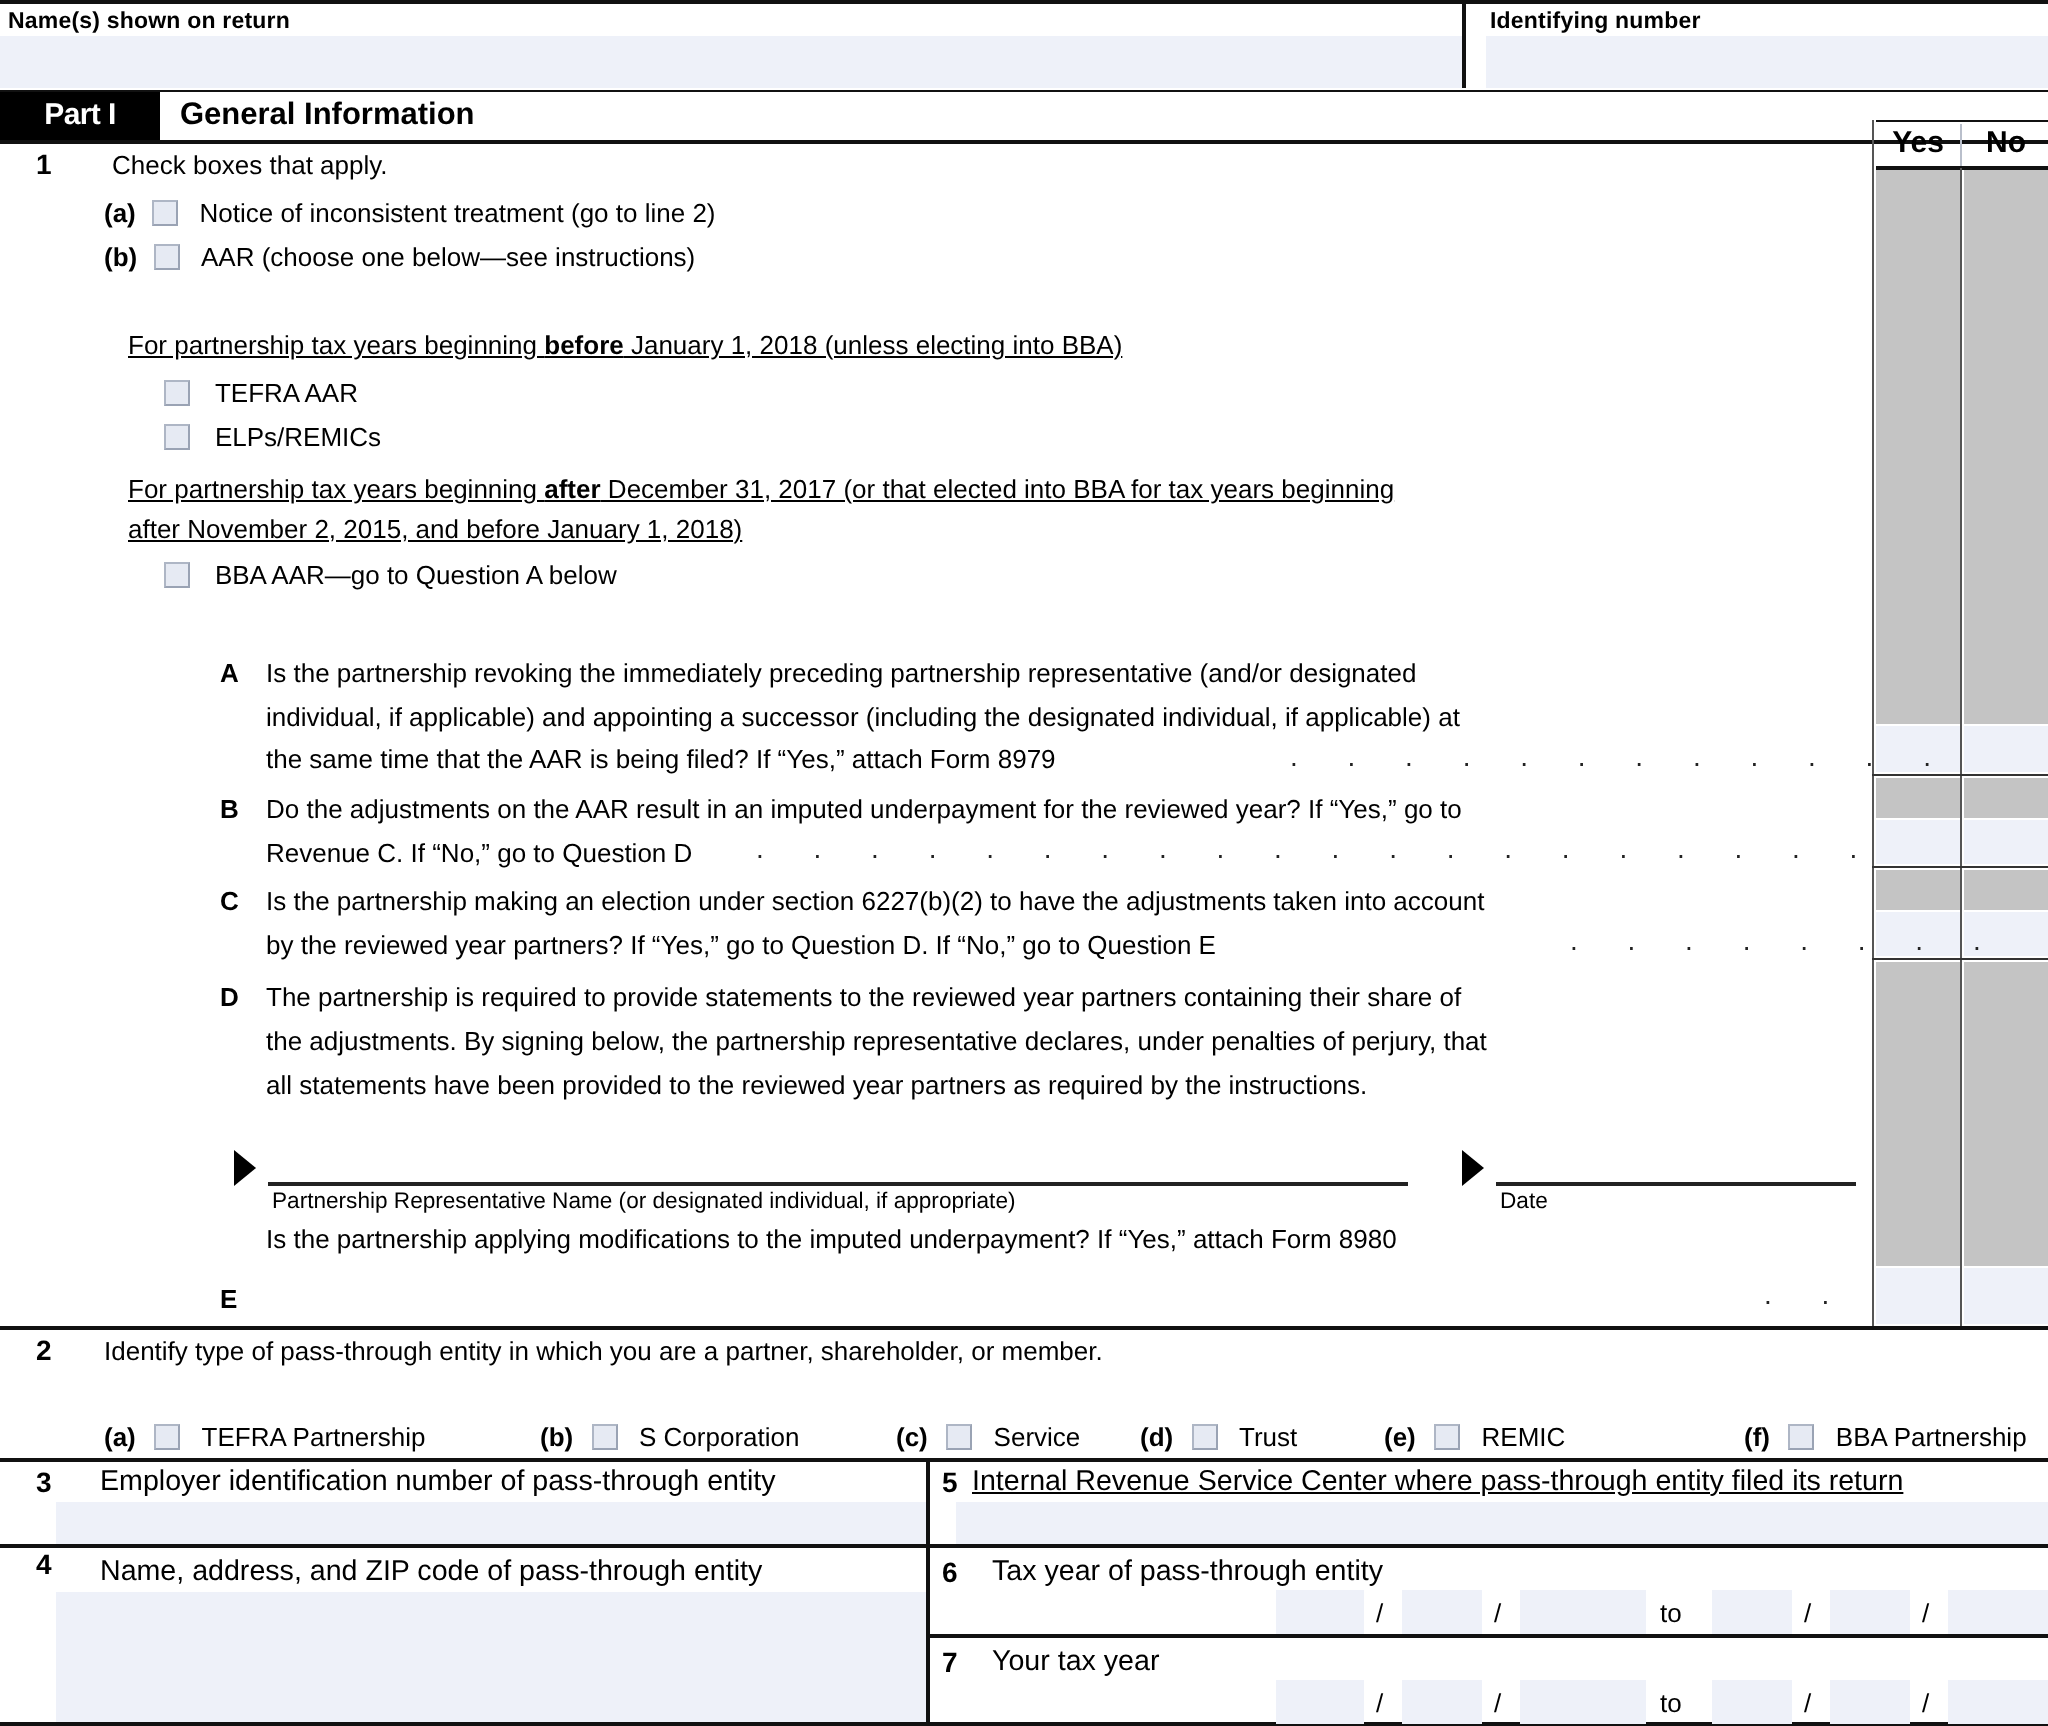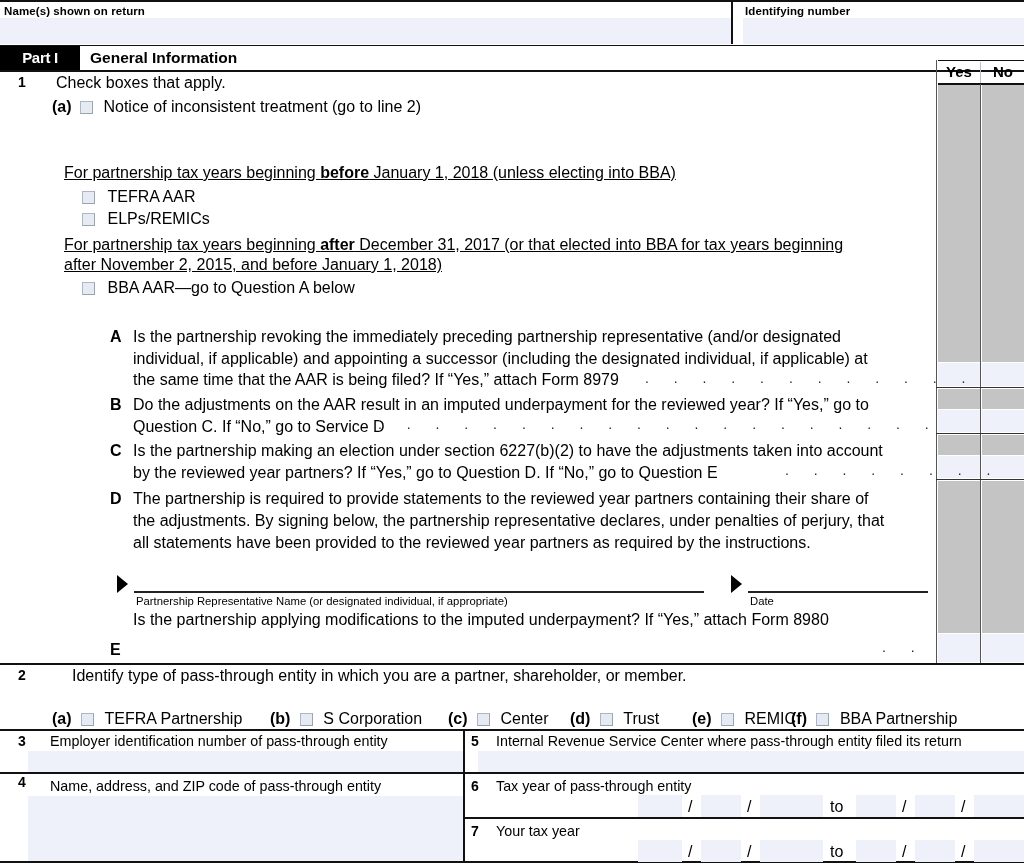--- a/index.html
+++ b/index.html
@@ -56,21 +56,21 @@
   }
   #part-band-rule-top { left: 0; top: 45px; width: 1024px; height: 1.4px; background: #111; }
   #part-band-rule-bot { left: 0; top: 70px; width: 1024px; height: 1.8px; background: #111; }
 
   
   .linenum {
     font-weight: bold;
     font-size: 14px;
   }
   .bodytext {
-    font-size: 16px;
+    font-size: 13px;
     line-height: 22.5px;
   }
 
   
   .cbox {
     display: inline-block;
     width: 13px; height: 13px;
     background: #e6eaf3;
     border: 1px solid #9aa3b4;
     border-top-color: #aeb6c5;
@@ -178,20 +178,25 @@
 
   <div class="abs linenum" style="left:18px; top:74px;">1</div>
   <div class="abs bodytext" style="left:56px; top:72px;">Check boxes that apply.</div>
 
   <div class="abs" style="left:52px; top:96px;">
     <span class="bold bodytext">(a)</span>
     <span class="cbox" style="margin:0 6px 0 4px;"></span>
     <span class="bodytext">Notice of inconsistent treatment (go to line 2)</span>
   </div>
 
+  <div class="abs" style="left:52px; top:118px;">
+    <span class="bold bodytext">(b)</span>
+    <span class="cbox" style="margin:0 6px 0 4px;"></span>
+    <span class="bodytext">AAR (choose one below—see instructions)</span>
+  </div>
 
   <div class="abs bodytext u" style="left:64px; top:162px;"><span>For partnership tax years beginning </span><span class="bold">before</span><span> January 1, 2018 (unless electing into BBA)</span></div>
 
   <div class="abs" style="left:82px; top:186px;">
     <span class="cbox" style="margin-right:8px;"></span>
     <span class="bodytext">TEFRA AAR</span>
   </div>
   <div class="abs" style="left:82px; top:208px;">
     <span class="cbox" style="margin-right:8px;"></span>
     <span class="bodytext">ELPs/REMICs</span>
@@ -206,21 +211,21 @@
   </div>
 
   <div class="abs bold bodytext" style="left:110px; top:326px;">A</div>
   <div class="abs bodytext" style="left:133px; top:326px; width:795px; text-align:justify;">Is the partnership revoking the immediately preceding partnership representative (and/or designated</div>
   <div class="abs bodytext" style="left:133px; top:348px; width:795px; text-align:justify;">individual, if applicable) and appointing a successor (including the designated individual, if applicable) at</div>
   <div class="abs bodytext" style="left:133px; top:369px;">the same time that the AAR is being filed? If “Yes,” attach Form 8979</div>
   <div class="abs leader" style="left:645px; top:370px;">. . . . . . . . . . . .</div>
 
   <div class="abs bold bodytext" style="left:110px; top:394px;">B</div>
   <div class="abs bodytext" style="left:133px; top:394px; width:795px;">Do the adjustments on the AAR result in an imputed underpayment for the reviewed year? If “Yes,” go to</div>
-  <div class="abs bodytext" style="left:133px; top:416px;">Question C. If “No,” go to Service D</div>
+  <div class="abs bodytext" style="left:133px; top:416px;">Revenue C. If “No,” go to Question D</div>
   <div class="abs leader" style="left:378px; top:416px;">. . . . . . . . . . . . . . . . . . . .</div>
 
   <div class="abs bold bodytext" style="left:110px; top:440px;">C</div>
   <div class="abs bodytext" style="left:133px; top:440px; width:795px;">Is the partnership making an election under section 6227(b)(2) to have the adjustments taken into account</div>
   <div class="abs bodytext" style="left:133px; top:462px;">by the reviewed year partners? If “Yes,” go to Question D. If “No,” go to Question E</div>
   <div class="abs leader" style="left:785px; top:462px;">. . . . . . . .</div>
 
   <div class="abs bold bodytext" style="left:110px; top:488px;">D</div>
   <div class="abs bodytext" style="left:133px; top:510px; width:795px; text-align:justify;">the adjustments. By signing below, the partnership representative declares, under penalties of perjury, that</div>
   <div class="abs bodytext" style="left:133px; top:488px; width:795px; text-align:justify;">The partnership is required to provide statements to the reviewed year partners containing their share of</div>
@@ -234,66 +239,66 @@
   <div class="abs sig-line" style="left:748px; top:591px; width:180px;"></div>
   <div class="abs sig-cap" style="left:750px; top:595px;">Date</div>
 
   <div class="abs bold bodytext" style="left:110px; top:639px;">E</div>
   <div class="abs bodytext" style="left:133px; top:609px;">Is the partnership applying modifications to the imputed underpayment? If “Yes,” attach Form 8980</div>
   <div class="abs leader" style="left:882px; top:639px;">. .</div>
 
   <div class="abs gridrule" style="left:0; top:663px; width:1024px; height:1.6px;"></div>
 
   <div class="abs linenum" style="left:18px; top:667px;">2</div>
-  <div class="abs bodytext" style="left:72px; top:665px;text-align:center;">Identify type of pass-through entity in which you are a partner, shareholder, or member.</div>
+  <div class="abs bodytext" style="left:52px; top:665px;text-align:center;">Identify type of pass-through entity in which you are a partner, shareholder, or member.</div>
 
   <div class="abs" style="left:52px; top:708px;">
     <span class="bold bodytext">(a)</span>
     <span class="cbox" style="margin:0 6px 0 5px;"></span>
     <span class="bodytext">TEFRA Partnership</span>
   </div>
   <div class="abs" style="left:270px; top:708px;">
     <span class="bold bodytext">(b)</span>
     <span class="cbox" style="margin:0 6px 0 5px;"></span>
     <span class="bodytext">S Corporation</span>
   </div>
   <div class="abs" style="left:448px; top:708px;">
     <span class="bold bodytext">(c)</span>
     <span class="cbox" style="margin:0 6px 0 5px;"></span>
-    <span class="bodytext">Center</span>
+    <span class="bodytext">Service</span>
   </div>
   <div class="abs" style="left:570px; top:708px;">
     <span class="bold bodytext">(d)</span>
     <span class="cbox" style="margin:0 6px 0 5px;"></span>
     <span class="bodytext">Trust</span>
   </div>
   <div class="abs" style="left:692px; top:708px;">
     <span class="bold bodytext">(e)</span>
     <span class="cbox" style="margin:0 6px 0 5px;"></span>
     <span class="bodytext">REMIC</span>
   </div>
-  <div class="abs" style="left:791px; top:708px;">
+  <div class="abs" style="left:872px; top:708px;">
     <span class="bold bodytext">(f)</span>
     <span class="cbox" style="margin:0 6px 0 5px;"></span>
     <span class="bodytext">BBA Partnership</span>
   </div>
 
   <div class="abs gridrule" style="left:0; top:729px; width:1024px; height:1.6px;"></div>
   <div class="abs gridrule" style="left:0; top:772px; width:1024px; height:1.6px;"></div>
   <div class="abs gridrule" style="left:463px; top:817px; width:561px; height:1.6px;"></div>
   <div class="abs gridrule" style="left:0; top:861px; width:1024px; height:1.8px;"></div>
 
   <div class="abs gridrule" style="left:463px; top:729px; width:1.6px; height:133px;"></div>
 
   <div class="abs linenum" style="left:18px; top:733px;">3</div>
   <div class="abs boxlabel" style="left:50px; top:732px;">Employer identification number of pass-through entity</div>
   <div class="abs fill" style="left:28px; top:751px; width:435px; height:21px;"></div>
 
   <div class="abs linenum" style="left:471px; top:733px;">5</div>
-  <div class="abs boxlabel" style="left:496px; top:732px;">Internal Revenue Service Center where pass-through entity filed its return</div>
+  <div class="abs boxlabel" style="left:486px; top:732px;text-decoration:underline;">Internal Revenue Service Center where pass-through entity filed its return</div>
   <div class="abs fill" style="left:478px; top:751px; width:546px; height:21px;"></div>
 
   <div class="abs linenum" style="left:18px; top:774px;">4</div>
   <div class="abs boxlabel" style="left:50px; top:777px;">Name, address, and ZIP code of pass-through entity</div>
   <div class="abs fill" style="left:28px; top:796px; width:435px; height:65px;"></div>
 
   <div class="abs linenum" style="left:471px; top:778px;">6</div>
   <div class="abs boxlabel" style="left:496px; top:777px;text-align:right;">Tax year of pass-through entity</div>
   <div class="abs" style="left:638px; top:795px; width:386px; height:22px;">
     <div class="abs fill" style="left:0;   top:0; width:44px;  height:22px;"></div>

